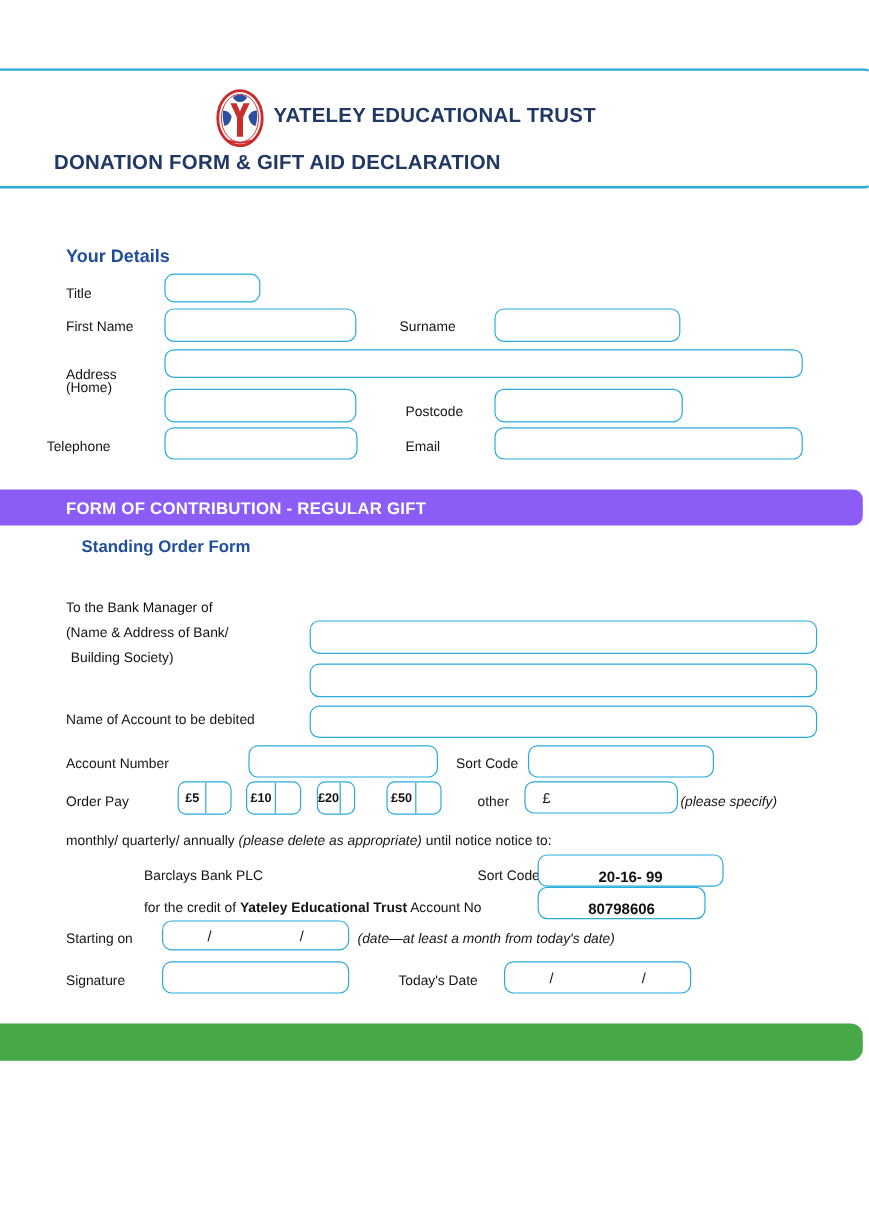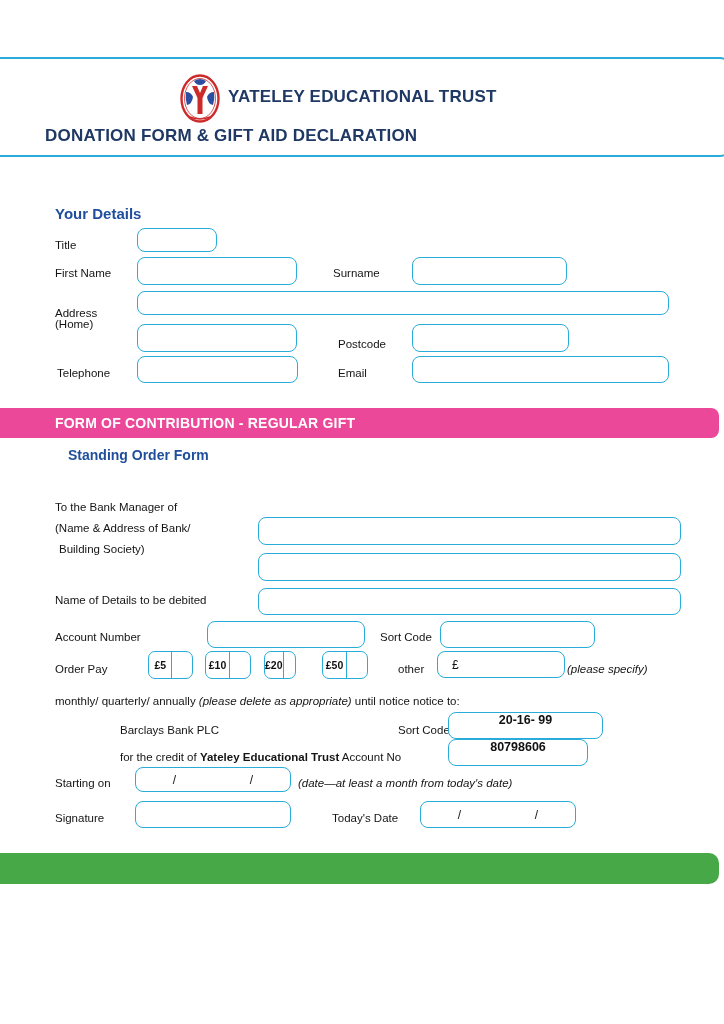--- a/index.html
+++ b/index.html
@@ -25,36 +25,36 @@
   .small-note { font-size:11px; }
   .italic { font-style:italic; }
   .bold { font-weight:bold; }
 
   .field {
     border:1.6px solid #29ACD9; border-radius:8px; background:#fff;
   }
 
   
   .banner {
-    left:0; top:408px; width:719px; height:30px; background:#ec4899;
+    left:0; top:408px; width:719px; height:30px; background:#8b5cf6;
     border-radius:0 8px 8px 0; display:flex; align-items:center;
   }
   .banner-text { margin-left:55px; color:#fff; font-weight:bold; font-size:14px; letter-spacing:.2px; }
   .bottom-bar {
     left:0; top:853px; width:719px; height:31px; background:#47A847;
     border-radius:0 10px 10px 0;
   }
 
   
   .amount-box { display:flex; height:28px; border:1.6px solid #29ACD9; border-radius:7px; background:#fff; overflow:hidden; }
   .amount-box .amt { flex:1.15; display:flex; align-items:center; justify-content:center; font-size:10.5px; font-weight:bold; }
   .amount-box .tick-cell { flex:1; border-left:1.6px solid #29ACD9; }
 
   .date-box { display:flex; align-items:center; justify-content:space-around; font-size:12px; }
-  .value-box { display:flex; align-items:flex-start; justify-content:center; font-size:12.5px; font-weight:bold; }
+  .value-box { display:flex; align-items:flex-end; justify-content:center; font-size:12.5px; font-weight:bold; }
   .pound-box { display:flex; align-items:center; font-size:12px; padding-left:14px; }
 
   
   .logo { left:180px; top:74px; width:40px; height:49px; }
 </style>
 </head>
 <body>
 
 <div class="page">
 
@@ -83,38 +83,38 @@
   <span class="abs label" style="left:333px; top:267px;">Surname</span>
   <div class="abs field" style="left:412px; top:257px; width:155px; height:28px;"></div>
 
   <span class="abs label" style="left:55px; top:296px;margin-top:11px;">Address</span>
   <span class="abs label" style="left:55px; top:318px;">(Home)</span>
   <div class="abs field" style="left:137px; top:291px; width:532px; height:24px;"></div>
   <div class="abs field" style="left:137px; top:324px; width:160px; height:28px;"></div>
   <span class="abs label" style="left:338px; top:338px;">Postcode</span>
   <div class="abs field" style="left:412px; top:324px; width:157px; height:28px;"></div>
 
-  <span class="abs label" style="left:57px; top:367px;">Telephone</span>
+  <span class="abs label" style="left:39px; top:367px;">Telephone</span>
   <div class="abs field" style="left:137px; top:356px; width:161px; height:27px;"></div>
   <span class="abs label" style="left:338px; top:367px;">Email</span>
   <div class="abs field" style="left:412px; top:356px; width:257px; height:27px;"></div>
 
   <div class="abs banner">
     <span class="banner-text">FORM OF CONTRIBUTION - REGULAR GIFT</span>
   </div>
 
   <span class="abs h-blue standing-h">Standing Order Form</span>
 
   <span class="abs label" style="left:55px; top:501px;">To the Bank Manager of</span>
   <span class="abs label" style="left:55px; top:522px;">(Name &amp; Address of Bank/</span>
   <span class="abs label" style="left:59px; top:543px;">Building Society)</span>
   <div class="abs field" style="left:258px; top:517px; width:423px; height:28px;"></div>
   <div class="abs field" style="left:258px; top:553px; width:423px; height:28px;"></div>
 
-  <span class="abs label" style="left:55px; top:594px;">Name of Details to be debited</span>
+  <span class="abs label" style="left:55px; top:594px;">Name of Account to be debited</span>
   <div class="abs field" style="left:258px; top:588px; width:423px; height:27px;"></div>
 
   <span class="abs label" style="left:55px; top:631px;">Account Number</span>
   <div class="abs field" style="left:207px; top:621px; width:158px; height:27px;"></div>
   <span class="abs label" style="left:380px; top:631px;">Sort Code</span>
   <div class="abs field" style="left:440px; top:621px; width:155px; height:27px;"></div>
 
   <span class="abs label" style="left:55px; top:663px;">Order Pay</span>
 
   <div class="abs amount-box" style="left:148px; top:651px; width:45px;">

